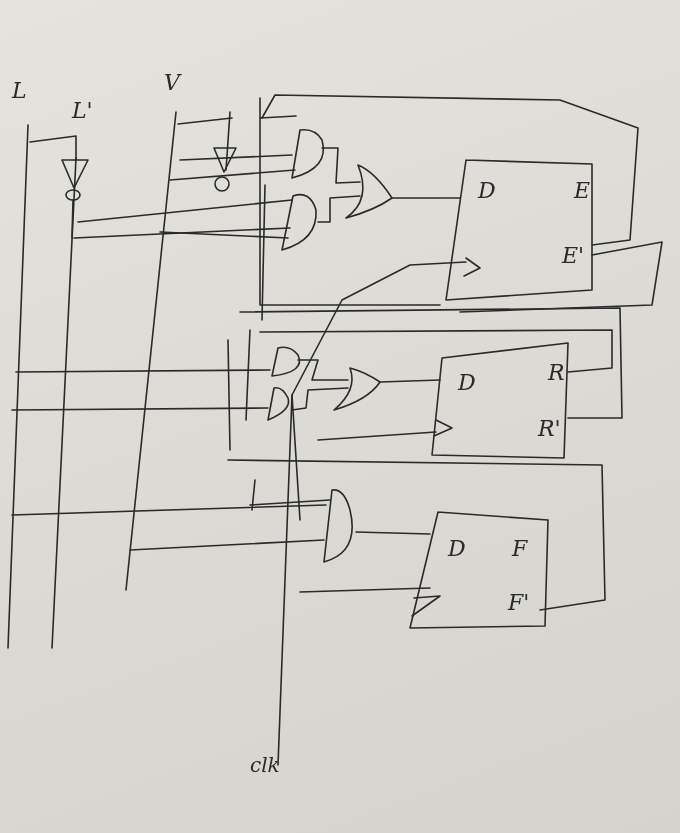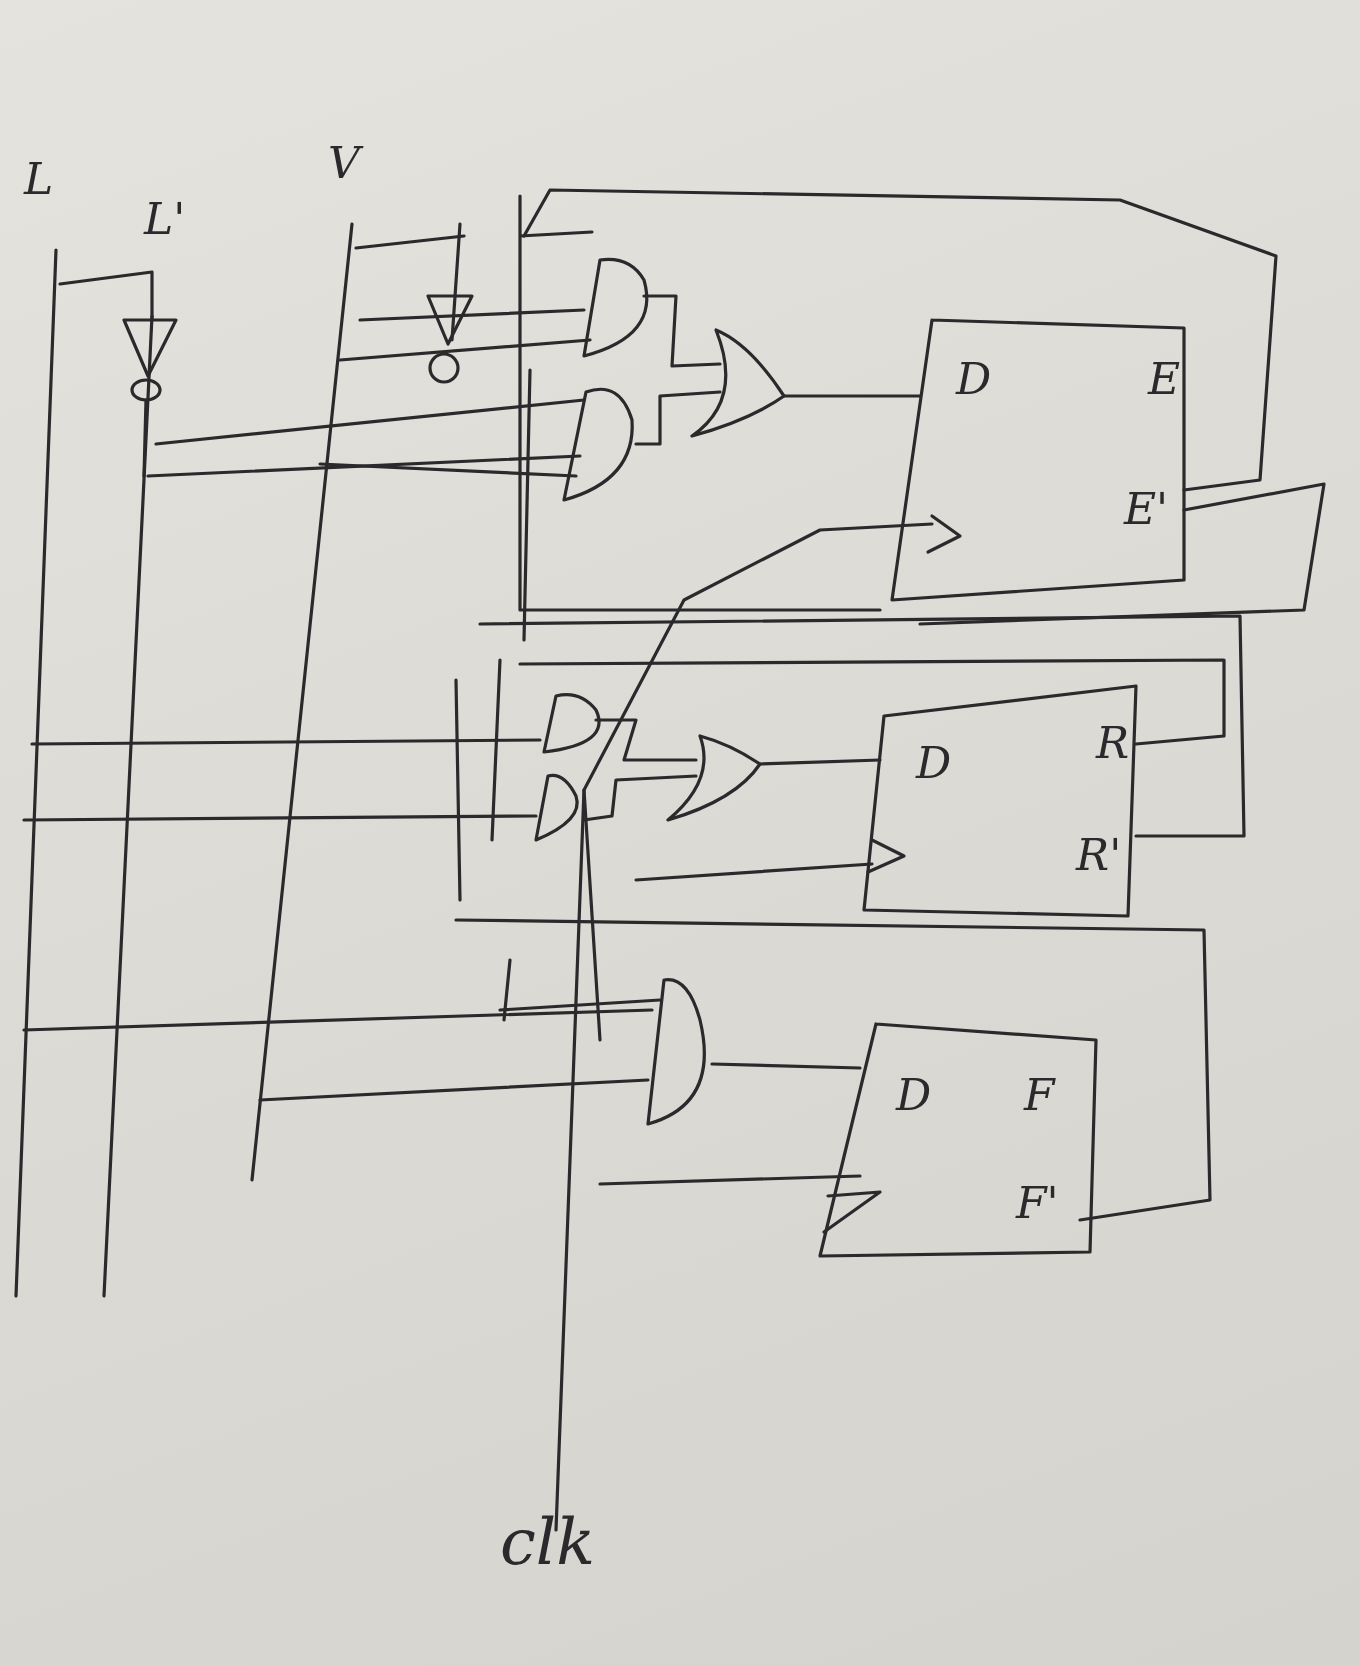--- a/index.html
+++ b/index.html
@@ -118,14 +118,14 @@
 <div class="lbl" style="left:562px;top:245px;">E'</div>
 
 <div class="lbl" style="left:458px;top:372px;">D</div>
 <div class="lbl" style="left:548px;top:362px;">R</div>
 <div class="lbl" style="left:538px;top:418px;">R'</div>
 
 <div class="lbl" style="left:448px;top:538px;">D</div>
 <div class="lbl" style="left:512px;top:538px;">F</div>
 <div class="lbl" style="left:508px;top:592px;">F'</div>
 
-<div class="lbl" style="left:250px;top:755px;font-size:32px;text-align:right;">clk</div>
+<div class="lbl" style="left:250px;top:755px;font-size:20px;text-align:right;">clk</div>
 </div>
 
 </body></html>

